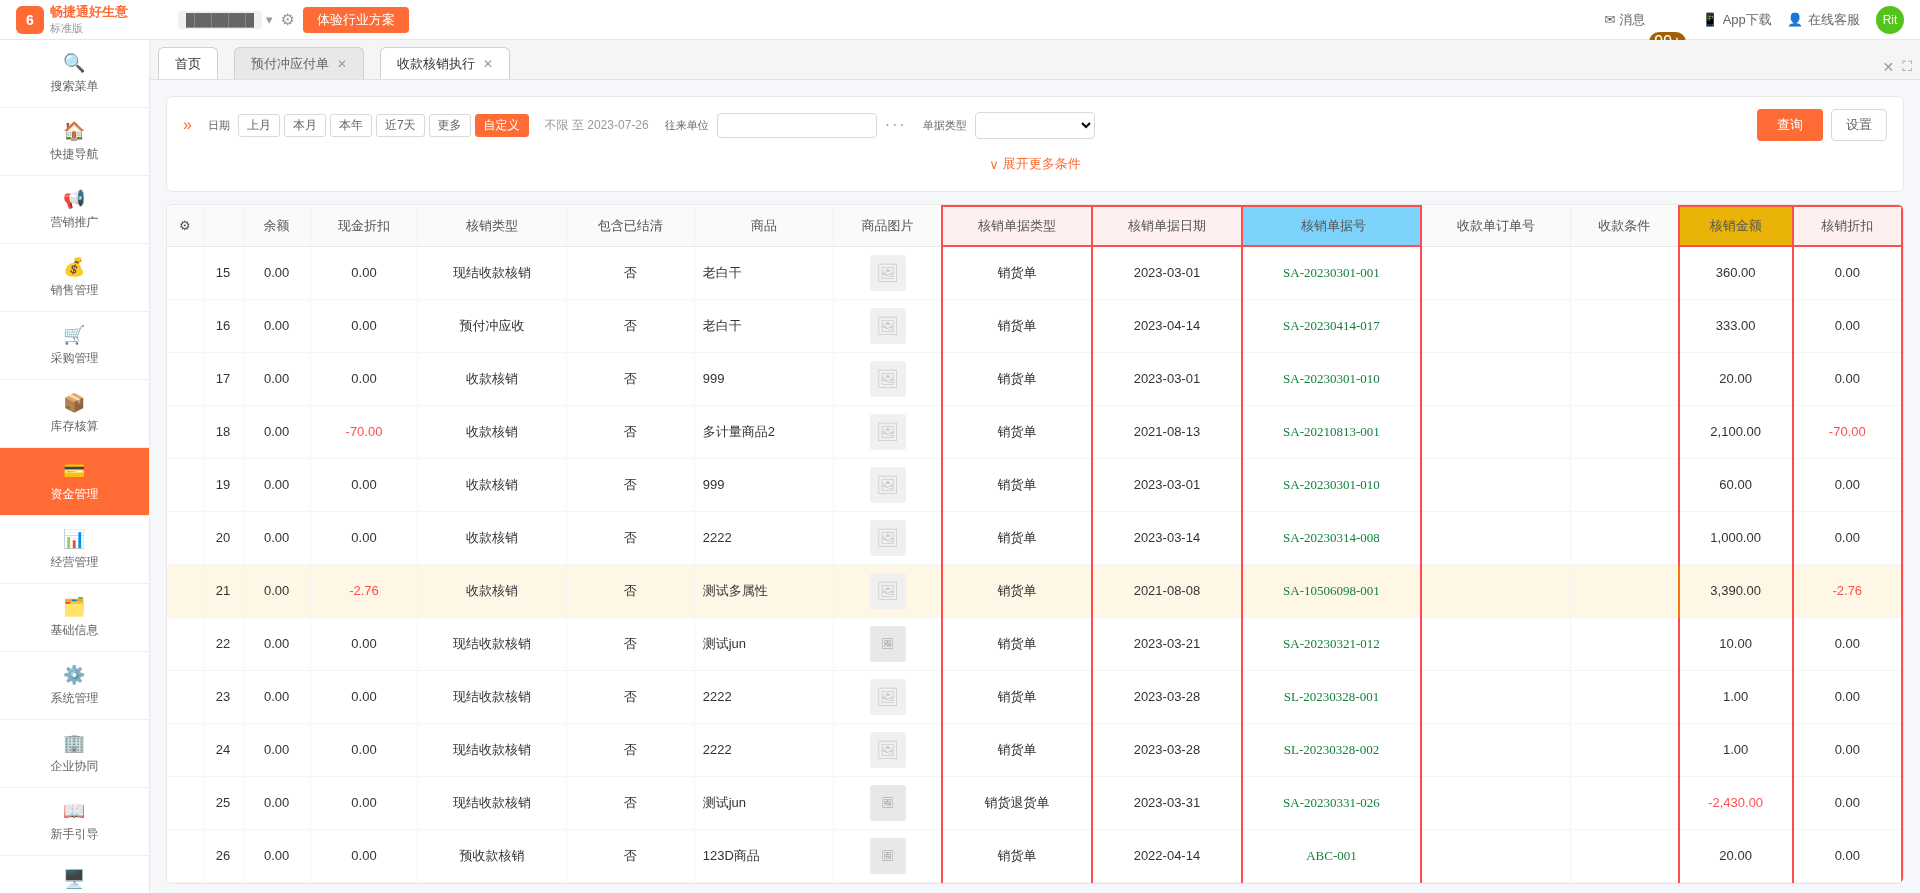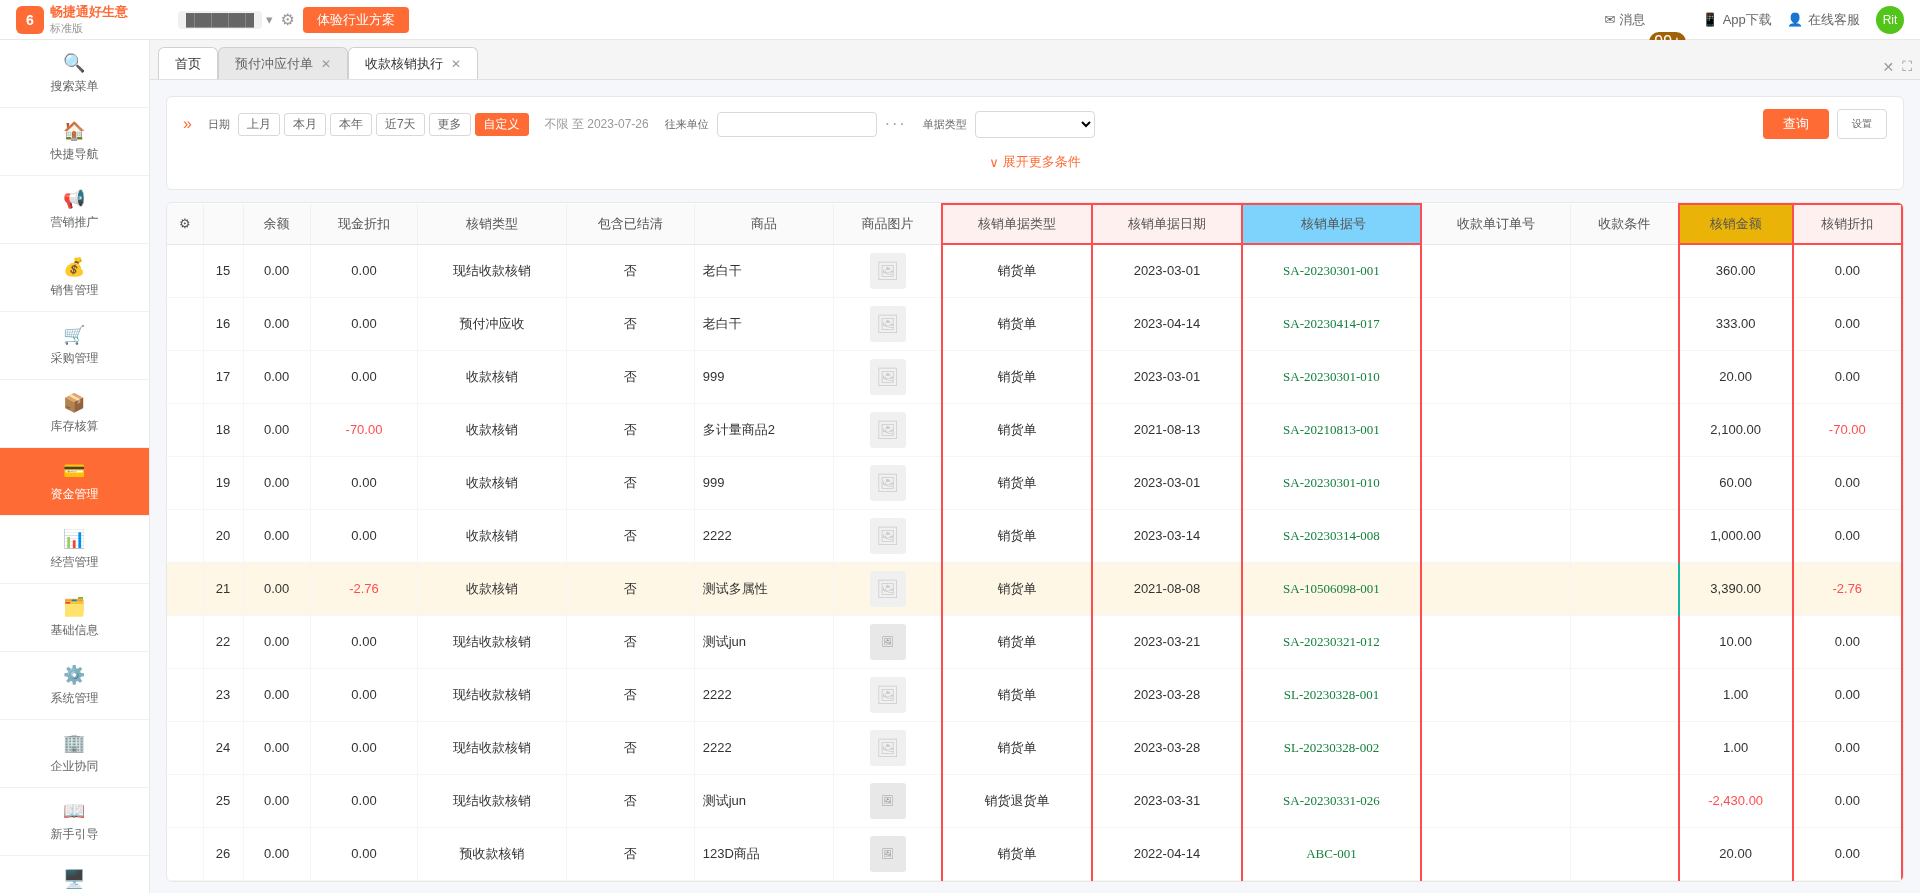--- a/index.html
+++ b/index.html
@@ -25,21 +25,21 @@
     
     .sidebar { width: 150px; background: #fff; border-right: 1px solid #e8e8e8; display: flex; flex-direction: column; overflow-y: auto; }
     .sidebar-item { display: flex; flex-direction: column; align-items: center; padding: 12px 8px; cursor: pointer; color: #666; font-size: 12px; gap: 4px; border-bottom: 1px solid #f0f0f0; }
     .sidebar-item.active { background: #ff6b35; color: #fff; }
     .sidebar-icon { font-size: 18px; }
 
     
     .content-area { flex: 1; display: flex; flex-direction: column; overflow: hidden; }
 
     
-    .tab-bar { height: 40px; background: #f5f5f5; display: flex; align-items: flex-end; padding: 0 8px; border-bottom: 1px solid #e0e0e0; gap: 0; }
+    .tab-bar { height: 40px; background: #f5f5f5; display: flex; align-items: flex-end; padding: 0 8px; border-bottom: 1px solid #e0e0e0; gap: 16px; }
     .tab { height: 32px; padding: 0 16px; display: flex; align-items: center; gap: 8px; background: #e8e8e8; border-radius: 6px 6px 0 0; cursor: pointer; font-size: 13px; color: #666; border: 1px solid #d0d0d0; border-bottom: none; }
     .tab.active { background: #fff; color: #333; border-color: #d0d0d0; }
     .tab-home { background: #fff; color: #333; }
     .tab-close { color: #999; font-size: 12px; cursor: pointer; }
     .tab-bar-actions { margin-left: auto; display: flex; align-items: center; gap: 8px; color: #999; font-size: 16px; padding-bottom: 4px; cursor: pointer; }
 
     
     .page-content { flex: 1; overflow-y: auto; background: #f5f7fa; padding: 16px; }
 
     
@@ -53,21 +53,21 @@
     .filter-row { display: flex; align-items: center; gap: 16px; flex-wrap: wrap; }
     .filter-item { display: flex; align-items: center; gap: 8px; }
     .filter-label { color: #666; font-size: 11px; white-space: nowrap; }
     .filter-date-btns { display: flex; gap: 4px; align-items: center; }
     .date-btn { padding: 2px 8px; border: 1px solid #d9d9d9; border-radius: 3px; background: #fff; cursor: pointer; font-size: 12px; color: #666; }
     .date-btn.active { background: #ff6b35; color: #fff; border-color: #ff6b35; }
     .date-range { font-size: 12px; color: #999; }
     .filter-input { border: 1px solid #d9d9d9; border-radius: 4px; padding: 4px 8px; font-size: 13px; width: 160px; }
     .filter-select { border: 1px solid #d9d9d9; border-radius: 4px; padding: 4px 8px; font-size: 13px; min-width: 120px; background: #fff; }
     .btn-query { background: #ff6b35; color: #fff; border: none; border-radius: 4px; padding: 6px 20px; cursor: pointer; font-size: 13px; }
-    .btn-settings { border: 1px solid #d9d9d9; background: #fff; padding: 6px 14px; border-radius: 4px; cursor: pointer; font-size: 10px; color: #666; }
+    .btn-settings { border: 1px solid #d9d9d9; background: #fff; padding: 6px 14px; border-radius: 4px; cursor: pointer; font-size: 13px; color: #666; }
     .expand-more { display: flex; align-items: center; justify-content: center; padding: 6px; color: #ff6b35; cursor: pointer; font-size: 13px; gap: 4px; }
 
     
     .table-container { background: #fff; border-radius: 6px; border: 1px solid #e8e8e8; overflow: auto; }
     table { width: 100%; border-collapse: collapse; font-size: 13px; }
     thead tr { background: #fafafa; }
     th { padding: 10px 8px; text-align: center; border-bottom: 1px solid #e8e8e8; border-right: 1px solid #f0f0f0; color: #555; font-weight: 500; white-space: nowrap; }
     td { padding: 8px 8px; text-align: center; border-bottom: 1px solid #f5f5f5; border-right: 1px solid #f5f5f5; white-space: nowrap; }
     tr.highlighted { background: #fff7e6; }
     .red-text { color: #ff4d4f; }
@@ -375,21 +375,21 @@
       <td><span class="red-text">-2.76</span></td>
       <td>收款核销</td>
       <td>否</td>
       <td style="text-align:left;">测试多属性</td>
       <td><div class="img-placeholder">🖼</div></td>
       <td style="border-left:2px solid #ff4d4f; border-right:2px solid #ff4d4f;">销货单</td>
       <td style="border-left:2px solid #ff4d4f; border-right:2px solid #ff4d4f;">2021-08-08</td>
       <td style="border-left:2px solid #ff4d4f; border-right:2px solid #ff4d4f;"><span class="link-text">SA-10506098-001</span></td>
       <td></td>
       <td></td>
-      <td style="border-left:2px solid #14b8a6; border-right:2px solid #ff4d4f;"><span class="">3,390.00</span></td>
+      <td style="border-left:2px solid #f97316; border-right:2px solid #ff4d4f;"><span class="">3,390.00</span></td>
       <td style="border-left:2px solid #ff4d4f; border-right:2px solid #ff4d4f;"><span class="red-text">-2.76</span></td>
     </tr>
                   <tr>
       <td></td>
       <td>22</td>
       <td>0.00</td>
       <td><span>0.00</span></td>
       <td>现结收款核销</td>
       <td>否</td>
       <td style="text-align:left;">测试jun</td>

